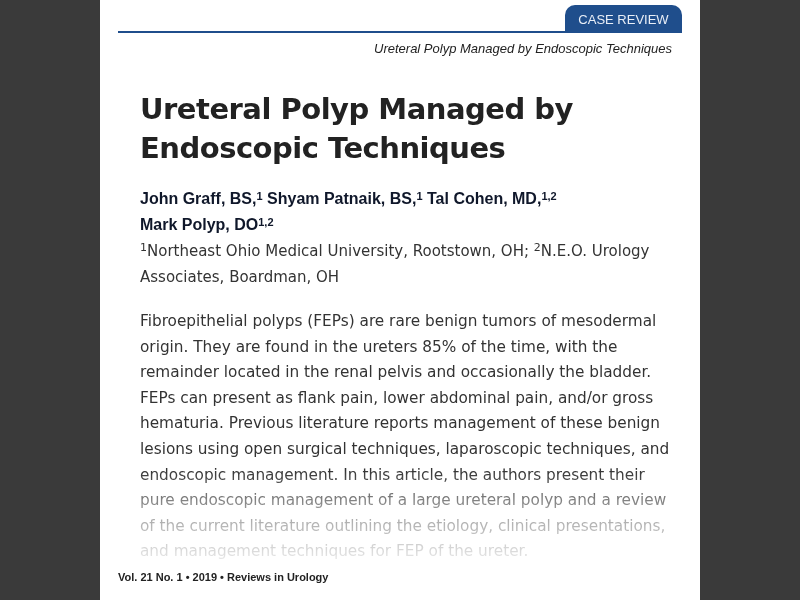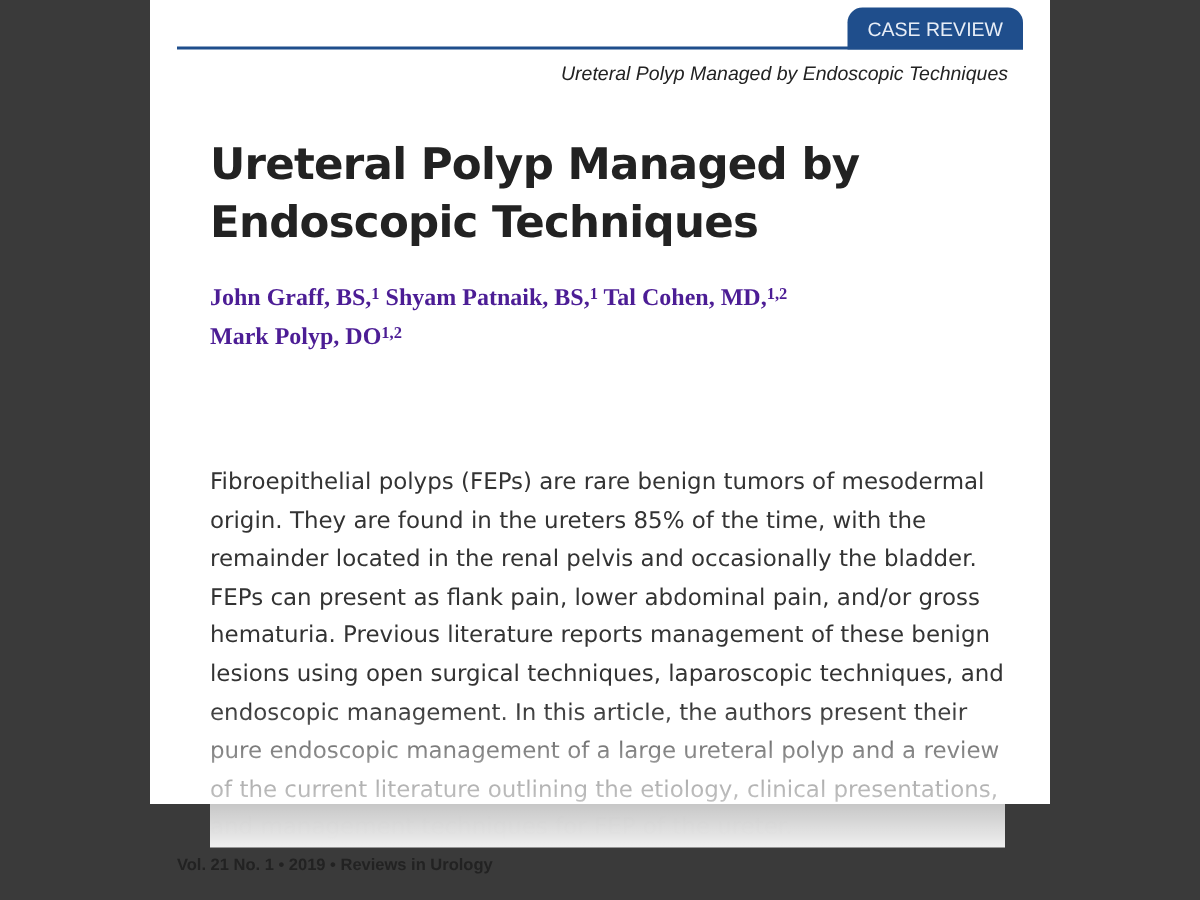--- a/index.html
+++ b/index.html
@@ -1,22 +1,22 @@
 <!DOCTYPE html>
 <html><head>
 <meta charset="utf-8">
 <style>
   html, body { margin:0; padding:0; }
   body { width:800px; height:600px; background:#3a3a3a; position:relative; overflow:hidden; font-family:"Liberation Sans", sans-serif; }
-  .page { position:absolute; left:100px; top:0; width:600px; height:536px; background:#ffffff; }
+  .page { position:absolute; left:100px; top:0; width:600px; height:600px; background:#ffffff; }
   .tab { position:absolute; left:465px; top:5px; width:117px; height:28px; background:#1f4e8c; border-radius:10px 10px 0 0; color:#e8eef7; font-size:13px; line-height:29px; text-align:center; }
   .rule { position:absolute; left:18px; top:31px; width:564px; height:2px; background:#1f4e8c; }
   .running { position:absolute; right:28px; top:41px; font-style:italic; font-size:13px; color:#222; }
   .title { position:absolute; left:40px; top:90px; width:520px; font-family:"DejaVu Sans", sans-serif; font-weight:bold; font-size:29px; line-height:39px; color:#222; letter-spacing:-0.5px; }
-  .authors { position:absolute; left:40px; top:186px; width:540px; font-family:Liberation Serif, serif; font-weight:bold; font-size:16px; line-height:26px; color:#4c1d95; }
+  .authors { position:absolute; left:40px; top:186px; width:540px; font-family:Liberation Sans, sans-serif; font-weight:bold; font-size:16px; line-height:26px; color:#0f172a; }
   .authors sup, .affil sup { font-size:11px; vertical-align:top; position:relative; top:-3px; }
   .affil { position:absolute; left:40px; top:238px; width:540px; font-family:"DejaVu Sans", sans-serif; font-size:15px; line-height:26px; color:#333; }
   .abstract { position:absolute; left:40px; top:309px; width:530px; font-family:"DejaVu Sans", sans-serif; font-size:15.3px; line-height:25.6px; color:#333; height:256px; overflow:hidden; }
   .fade { position:absolute; left:40px; top:470px; width:530px; height:95px; background:linear-gradient(to bottom, rgba(255,255,255,0) 0%, rgba(255,255,255,0.55) 45%, rgba(255,255,255,0.92) 100%); pointer-events:none; }
   .footer { position:absolute; left:18px; top:571px; font-size:11px; color:#222;font-weight:bold; }
 </style>
 </head>
 <body>
 
 <div class="page">
@@ -26,18 +26,19 @@
 
   <div class="title">Ureteral Polyp Managed by Endoscopic Techniques</div>
 
   <div class="authors">
     <span>John Graff, BS,</span><sup>1</sup>
     <span>Shyam Patnaik, BS,</span><sup>1</sup>
     <span>Tal Cohen, MD,</span><sup>1,2</sup><br>
     <span>Mark Polyp, DO</span><sup>1,2</sup>
   </div>
 
+  <div class="affil"><sup>1</sup><span>Northeast Ohio Medical University, Rootstown, OH; </span><sup>2</sup><span>N.E.O. Urology Associates, Boardman, OH</span></div>
 
   <div class="abstract">Fibroepithelial polyps (FEPs) are rare benign tumors of mesodermal origin. They are found in the ureters 85% of the time, with the remainder located in the renal pelvis and occasionally the bladder. FEPs can present as flank pain, lower abdominal pain, and/or gross hematuria. Previous literature reports management of these benign lesions using open surgical techniques, laparoscopic techniques, and endoscopic management. In this article, the authors present their pure endoscopic management of a large ureteral polyp and a review of the current literature outlining the etiology, clinical presentations, and management techniques for FEP of the ureter.</div>
   <div class="fade"></div>
 
   <div class="footer">Vol. 21 No. 1 • 2019 • Reviews in Urology</div>
 </div>
 
 </body></html>

